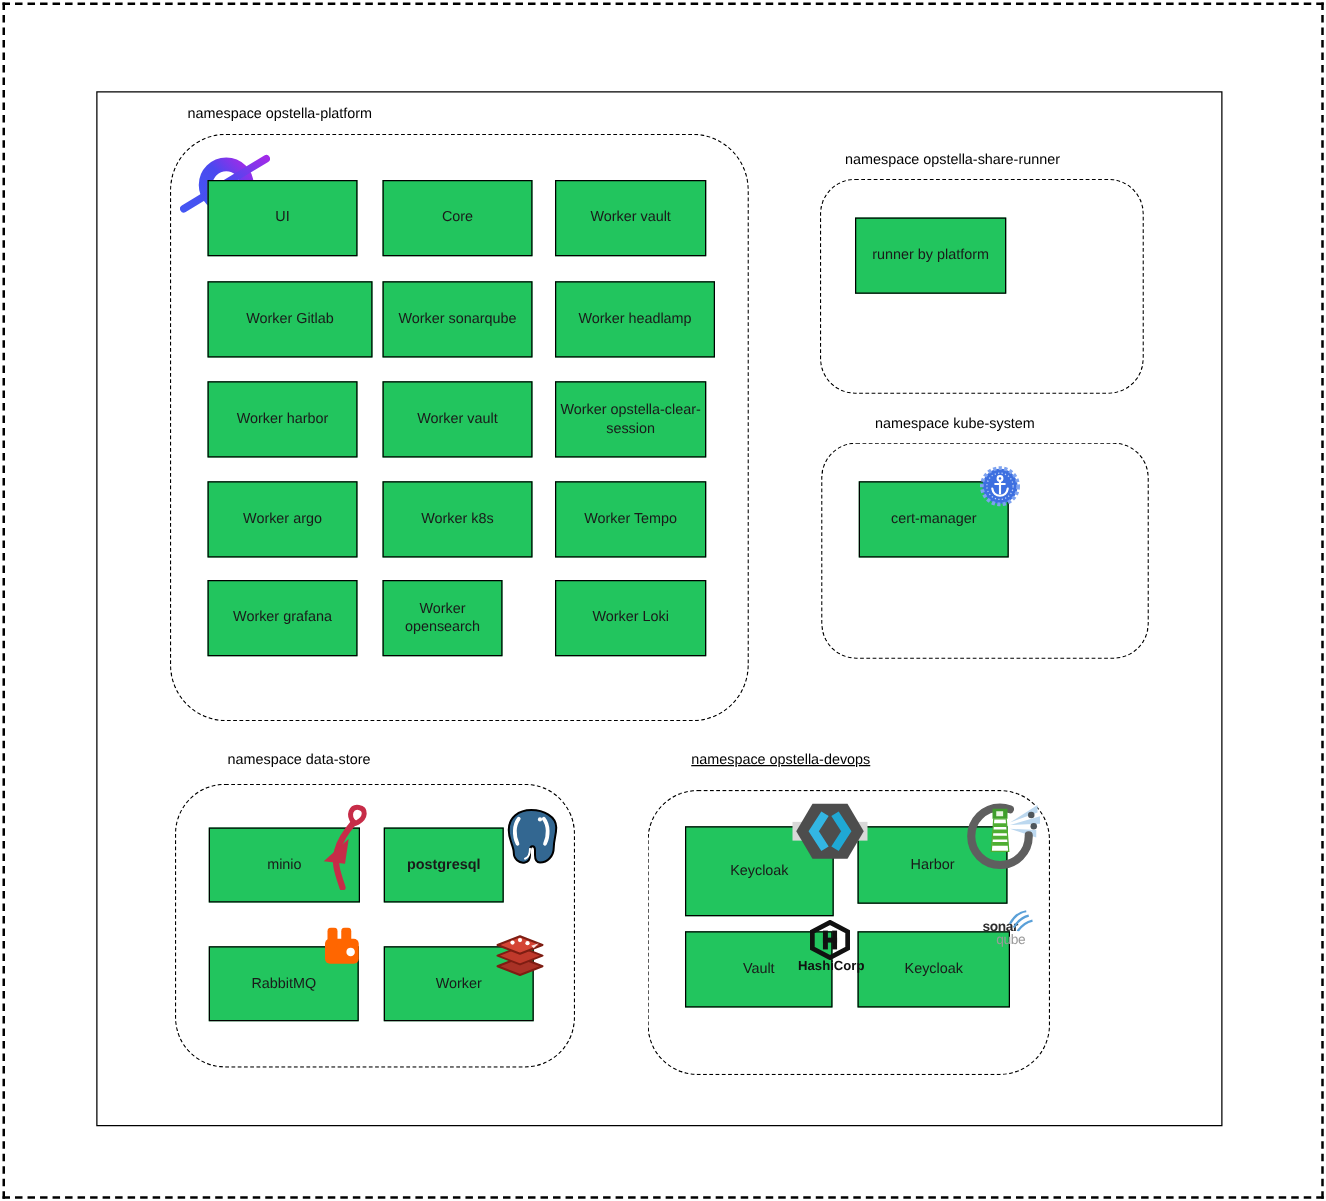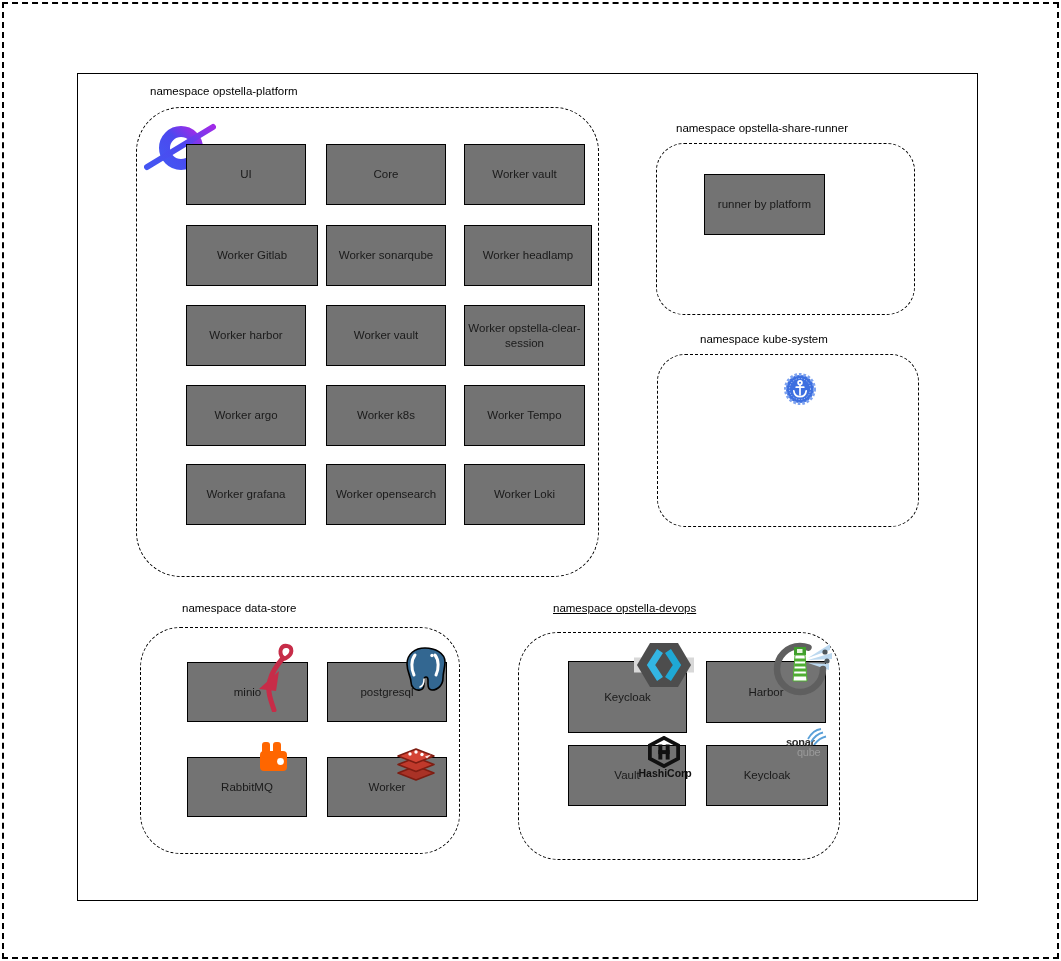--- a/index.html
+++ b/index.html
@@ -9,23 +9,23 @@
   }
   .outer-border { position:absolute; inset:2px; border:2px dashed #000; pointer-events:none; }
   .page-title {
     position:absolute; left:0; top:42px; width:1034px; text-align:center;
     font-size:21px; color:#000;
   }
   .cluster { position:absolute; left:77px; top:73px; width:899px; height:826px; border:1px solid #000; }
   .ns-box { position:absolute; border:1.5px dashed #000; background:transparent; }
   .ns-label { position:absolute; font-size:11.5px; white-space:nowrap; color:#000; }
   .svc {
-    position:absolute; border:1px solid #000; background:#737373; box-sizing:border-box;
+    position:absolute; border:1px solid #000; background:#22c55e; box-sizing:border-box;
     display:flex; align-items:center; justify-content:center; text-align:center;
-    font-size:11.5px; line-height:1.25; color:#1a1a1a; padding:12px 3px;margin-left:20px;
+    font-size:11.5px; line-height:1.25; color:#1a1a1a; padding:12px 3px;
   }
   .icon { position:absolute; }
   .hashicorp-word { position:absolute; left:634px; top:767px; width:62px; text-align:center;
     font-size:10.5px; font-weight:bold; color:#111; }
   .sonar-top { position:absolute; left:786px; top:736px; font-size:11px; font-weight:bold;
     color:#2d2d2d; letter-spacing:-0.3px; }
   .sonar-bottom { position:absolute; left:797px; top:746px; font-size:11px; color:#9a9a9a;
     letter-spacing:-0.3px; }
 </style>
 </head>
@@ -61,47 +61,48 @@
 
   <div class="svc" style="left:166px; top:305px; width:120px; height:61px;">Worker harbor</div>
   <div class="svc" style="left:306px; top:305px; width:120px; height:61px;">Worker vault</div>
   <div class="svc" style="left:444px; top:305px; width:121px; height:61px;">Worker opstella-clear-session</div>
 
   <div class="svc" style="left:166px; top:385px; width:120px; height:61px;">Worker argo</div>
   <div class="svc" style="left:306px; top:385px; width:120px; height:61px;">Worker k8s</div>
   <div class="svc" style="left:444px; top:385px; width:121px; height:61px;">Worker Tempo</div>
 
   <div class="svc" style="left:166px; top:464px; width:120px; height:61px;">Worker grafana</div>
-  <div class="svc" style="left:306px; top:464px; width:120px; height:61px;">Worker opensearch</div>
+  <div class="svc" style="left:306px; top:464px; width:96px; height:61px;">Worker opensearch</div>
   <div class="svc" style="left:444px; top:464px; width:121px; height:61px;">Worker Loki</div>
 
   <div class="ns-label" style="left:676px; top:122px;">namespace opstella-share-runner</div>
   <div class="ns-box" style="left:656px; top:143px; width:257px; height:170px; border-radius:28px;"></div>
   <div class="svc" style="left:684px; top:174px; width:121px; height:61px;">runner by platform</div>
 
   <div class="ns-label" style="left:700px; top:333px;">namespace kube-system</div>
   <div class="ns-box" style="left:657px; top:354px; width:260px; height:171px; border-radius:28px;"></div>
+  <div class="svc" style="left:687px; top:385px; width:120px; height:61px;">cert-manager</div>
 
   <svg class="icon" style="left:783px; top:372px;" width="34" height="34" viewBox="0 0 34 34">
     <circle cx="17" cy="17" r="14" fill="#3D6FE0" stroke="#7DA2EF" stroke-width="4" stroke-dasharray="2.5 1.8"></circle>
     <circle cx="17" cy="17" r="13" fill="#3D6FE0"></circle>
     <circle cx="17" cy="17" r="10.5" fill="none" stroke="#BFD2F5" stroke-width="1" stroke-dasharray="1 1.8"></circle>
     <g stroke="#fff" stroke-width="1.7" fill="none" stroke-linecap="round">
       <circle cx="17" cy="10.8" r="1.9"></circle>
       <path d="M17,12.8 L17,22.8"></path>
       <path d="M13.2,15.2 L20.8,15.2"></path>
       <path d="M10.8,18.8 C11.3,22.6 14,24.6 17,24.6 C20,24.6 22.7,22.6 23.2,18.8"></path>
     </g>
   </svg>
 
   <div class="ns-label" style="left:182px; top:602px;">namespace data-store</div>
   <div class="ns-box" style="left:140px; top:627px; width:318px; height:225px; border-radius:40px;"></div>
 
   <div class="svc" style="left:167px; top:662px; width:121px; height:60px;">minio</div>
-  <div class="svc" style="left:307px; top:662px; width:120px; height:60px;">postgresql</div>
+  <div class="svc" style="left:307px; top:662px; width:96px; height:60px;font-weight:bold;">postgresql</div>
   <div class="svc" style="left:167px; top:757px; width:120px; height:60px;">RabbitMQ</div>
   <div class="svc" style="left:307px; top:757px; width:120px; height:60px;">Worker</div>
 
   <svg class="icon" style="left:258px; top:642px;" width="36" height="70" viewBox="0 0 36 70">
     <g fill="none" stroke="#C72C48" stroke-linecap="round">
       <path d="M16,68 C12,56 9,48 12,38 C14,30 19,23 25,16" stroke-width="5"></path>
       <path d="M25,16 C20,10 23,3 29,4 C35,5 35,12 28,16 C26.5,17 25.6,16.8 25,16 Z" stroke-width="4"></path>
     </g>
     <polygon points="1,47 21,29 18,49" fill="#C72C48"></polygon>
   </svg>

